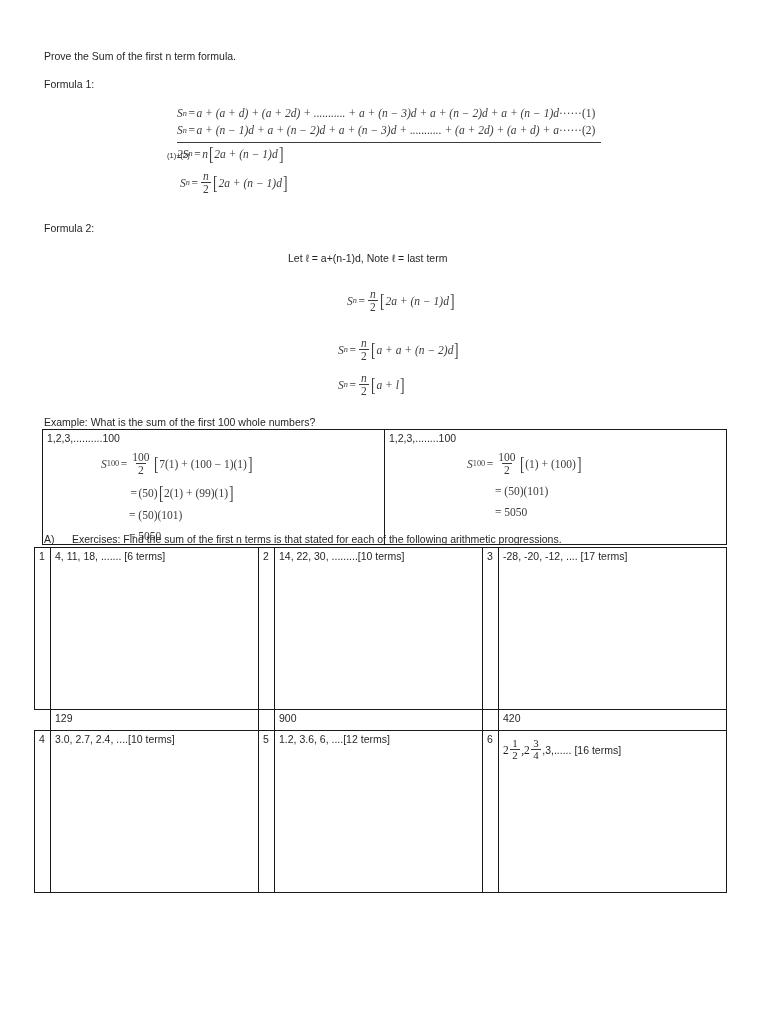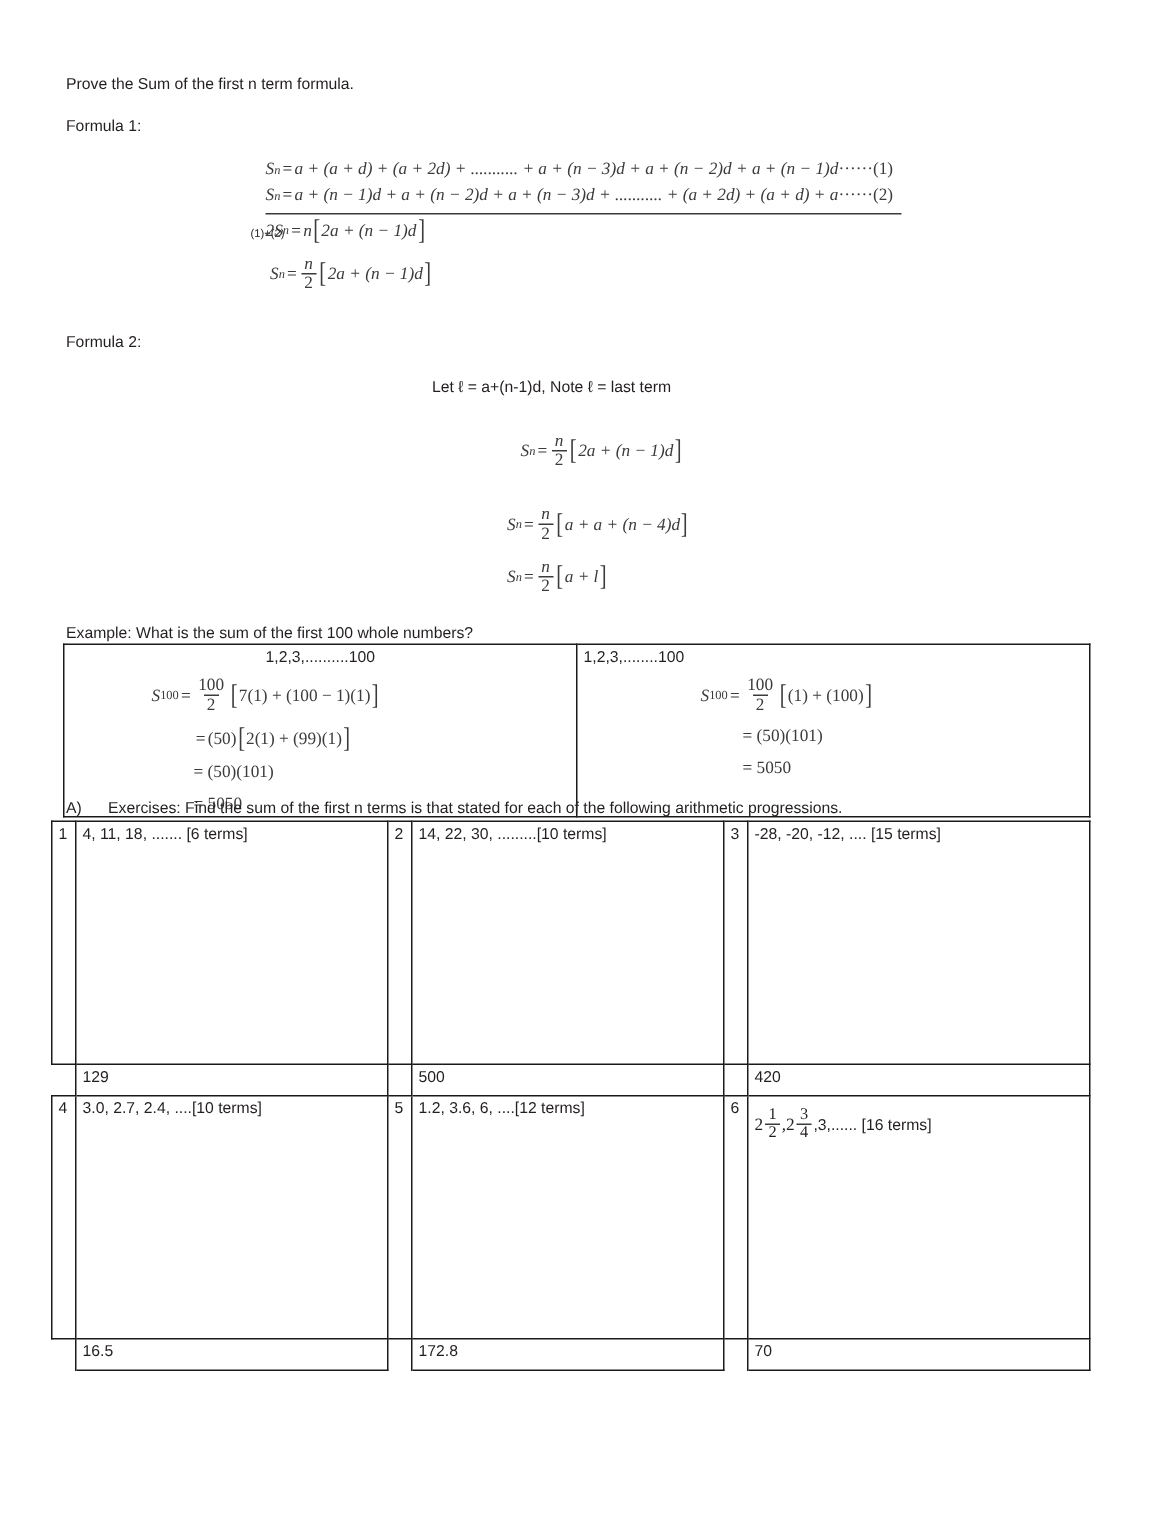--- a/index.html
+++ b/index.html
@@ -183,21 +183,21 @@
 
   <div class="math" style="left:338px; top:337px;">
     <span class="mi">S</span>
       <span class="sub">n</span>
     <span class="op">=</span>
     <span class="frac">
       <span class="num mi">n</span>
       <span class="den">2</span>
     </span>
     <span class="brk">[</span>
-    <span class="mi">a + a + (n − 4)d</span>
+    <span class="mi">a + a + (n − 2)d</span>
     <span class="brk">]</span>
   </div>
 
   <div class="math" style="left:338px; top:372px;">
     <span class="mi">S</span>
       <span class="sub">n</span>
     <span class="op">=</span>
     <span class="frac">
       <span class="num mi">n</span>
       <span class="den">2</span>
@@ -209,21 +209,21 @@
 
   <div class="txt" style="left:44px; top:416px;">Example: What is the sum of the first 100 whole numbers?</div>
 
   <table class="doc" style="left:42px; top:429px; width:684px;">
     <colgroup>
         <col style="width:342px">
         <col style="width:342px">
       </colgroup>
     <tbody>
       <tr>
-        <td style="height:96px;text-align:center;">
+        <td style="height:96px;">
           <div>1,2,3,..........100</div>
           <div class="inline-math" style="margin-left:54px; margin-top:7px;">
             <span class="mi">S</span>
               <span class="subn">100</span>
             <span class="op">=</span>
             <span class="frac">
               <span class="num">100</span>
               <span class="den">2</span>
             </span>
             <span class="brk">[</span>
@@ -273,27 +273,27 @@
       <col style="width:16px">
         <col style="width:228px">
     </colgroup>
     <tbody>
       <tr>
         <td class="num-cell" style="height:157px;">1</td>
         <td>4, 11, 18, ....... [6 terms]</td>
         <td class="num-cell">2</td>
         <td>14, 22, 30, .........[10 terms]</td>
         <td class="num-cell">3</td>
-        <td>-28, -20, -12, .... [15 terms]</td>
+        <td>-28, -20, -12, .... [17 terms]</td>
       </tr>
       <tr>
         <td style="border-left:none; border-bottom:none; border-top:none;"></td>
         <td style="height:16px;">129</td>
         <td style="border-bottom:none; border-top:none;"></td>
-        <td>500</td>
+        <td>900</td>
         <td style="border-bottom:none; border-top:none;"></td>
         <td>420</td>
       </tr>
       <tr>
         <td class="num-cell" style="height:157px;">4</td>
         <td>3.0, 2.7, 2.4, ....[10 terms]</td>
         <td class="num-cell">5</td>
         <td>1.2, 3.6, 6, ....[12 terms]</td>
         <td class="num-cell">6</td>
         <td>
@@ -306,24 +306,16 @@
             <span>,</span>
             <span>2</span>
             <span class="frac small">
               <span class="num">3</span>
               <span class="den">4</span>
             </span>
             <span style="font-family:'Liberation Sans',sans-serif; font-size:10.5px;">,3,...... [16 terms]</span>
           </div>
         </td>
       </tr>
-      <tr>
-        <td style="border-left:none; border-bottom:none; border-top:none;"></td>
-        <td style="height:16px;">16.5</td>
-        <td style="border-bottom:none; border-top:none;"></td>
-        <td>172.8</td>
-        <td style="border-bottom:none; border-top:none;"></td>
-        <td>70</td>
-      </tr>
     </tbody>
   </table>
 
 </div>
 
 </body></html>

